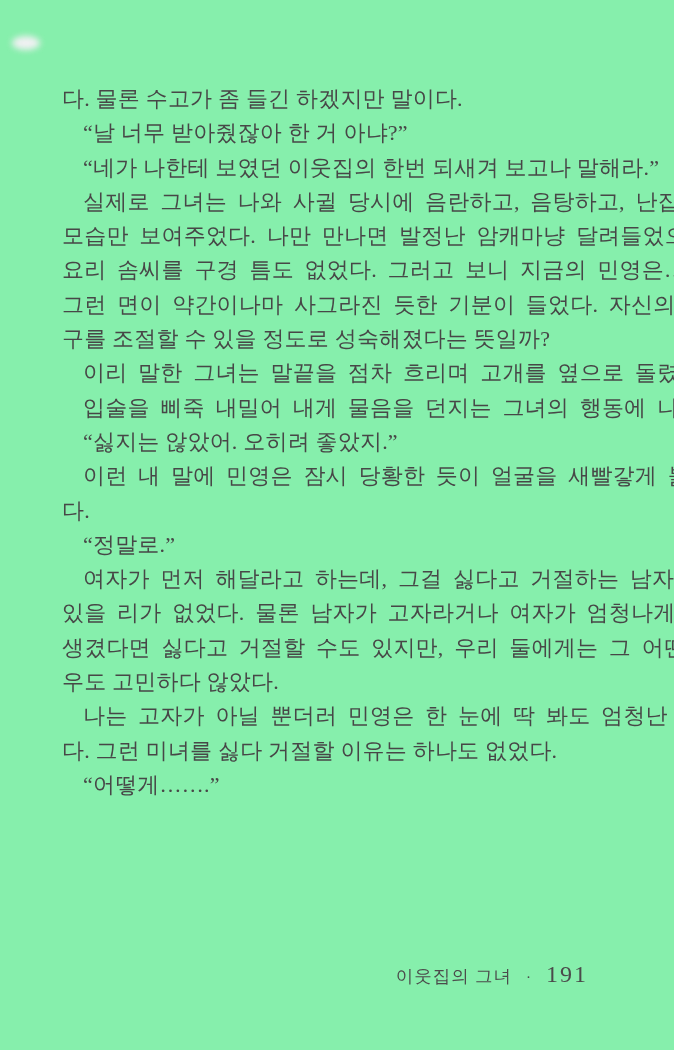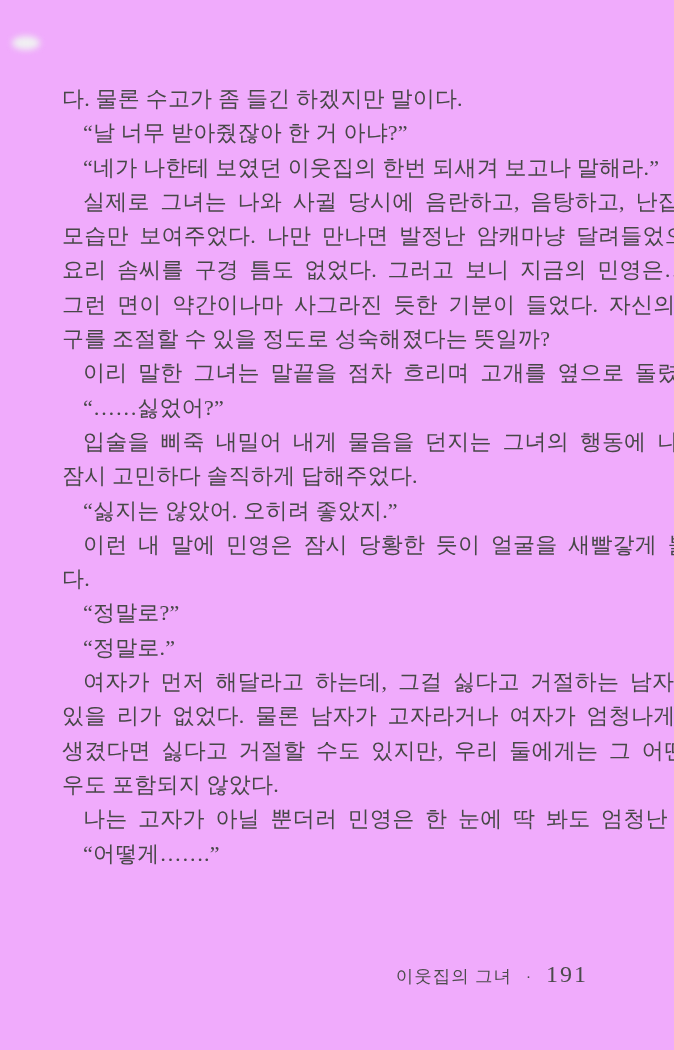--- a/index.html
+++ b/index.html
@@ -62,45 +62,43 @@
     font-size: 15px;
   }
   .footer .pagenum {
     font-size: 24px;
     letter-spacing: 2px;
   }
 </style>
 </head>
 <body>
 
-<div class="page" style="background: #f0abfc; color: rgb(71, 71, 71); text-decoration: underline;">
+<div class="page" style="background: #86efac; color: rgb(71, 71, 71); text-decoration: underline;">
   <div class="scan-smudge"></div>
   <div class="text-block">
       <div class="line">다. 물론 수고가 좀 들긴 하겠지만 말이다.</div>
       <div class="line indent">“날 너무 받아줬잖아 한 거 아냐?”</div>
       <div class="line indent">“네가 나한테 보였던 이웃집의 한번 되새겨 보고나 말해라.”</div>
       <div class="line indent justify">실제로 그녀는 나와 사귈 당시에 음란하고, 음탕하고, 난잡한</div>
       <div class="line justify">모습만 보여주었다. 나만 만나면 발정난 암캐마냥 달려들었으니</div>
       <div class="line justify">요리 솜씨를 구경 틈도 없었다. 그러고 보니 지금의 민영은…….</div>
       <div class="line justify">그런 면이 약간이나마 사그라진 듯한 기분이 들었다. 자신의 욕</div>
       <div class="line">구를 조절할 수 있을 정도로 성숙해졌다는 뜻일까?</div>
       <div class="line indent justify">이리 말한 그녀는 말끝을 점차 흐리며 고개를 옆으로 돌렸다.</div>
-      <div class="line indent">“……싫었어?”</div>
       <div class="line indent justify">입술을 삐죽 내밀어 내게 물음을 던지는 그녀의 행동에 나는</div>
-      <div class="line">잠시 고민하다 솔직하게 답해주었다.</div>
       <div class="line indent">“싫지는 않았어. 오히려 좋았지.”</div>
       <div class="line indent justify">이런 내 말에 민영은 잠시 당황한 듯이 얼굴을 새빨갛게 붉혔</div>
       <div class="line">다.</div>
-      <div class="line indent">“정말로?”</div>
       <div class="line indent">“정말로.”</div>
       <div class="line indent justify">여자가 먼저 해달라고 하는데, 그걸 싫다고 거절하는 남자가</div>
       <div class="line justify">있을 리가 없었다. 물론 남자가 고자라거나 여자가 엄청나게 못</div>
       <div class="line justify">생겼다면 싫다고 거절할 수도 있지만, 우리 둘에게는 그 어떤 경</div>
-      <div class="line">우도 포함되지 않았다.</div>
+      <div class="line">우도 고민하다 않았다.</div>
       <div class="line indent justify">나는 고자가 아닐 뿐더러 민영은 한 눈에 딱 봐도 엄청난 미녀</div>
+      <div class="line">다. 그런 미녀를 싫다 거절할 이유는 하나도 없었다.</div>
       <div class="line indent">“어떻게…….”</div>
     </div>
   <div class="footer">
     <span>이웃집의 그녀</span>
     <span class="sep">·</span>
     <span class="pagenum">191</span>
   </div>
 </div>
 
 </body></html>

